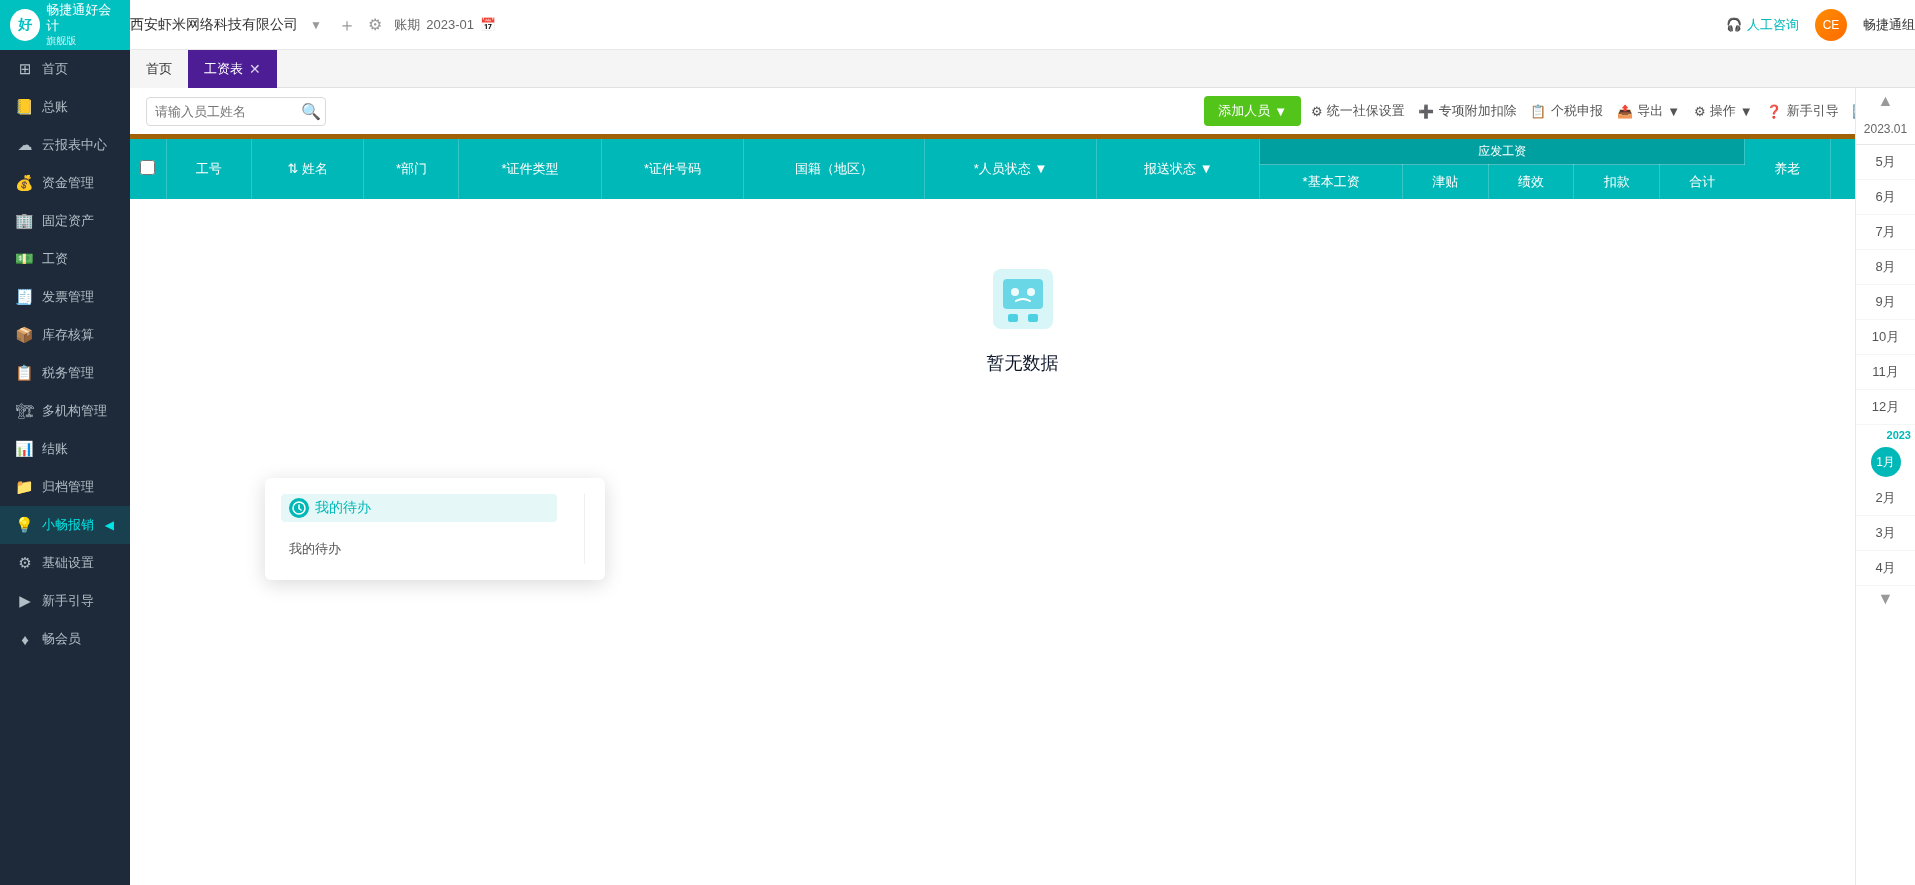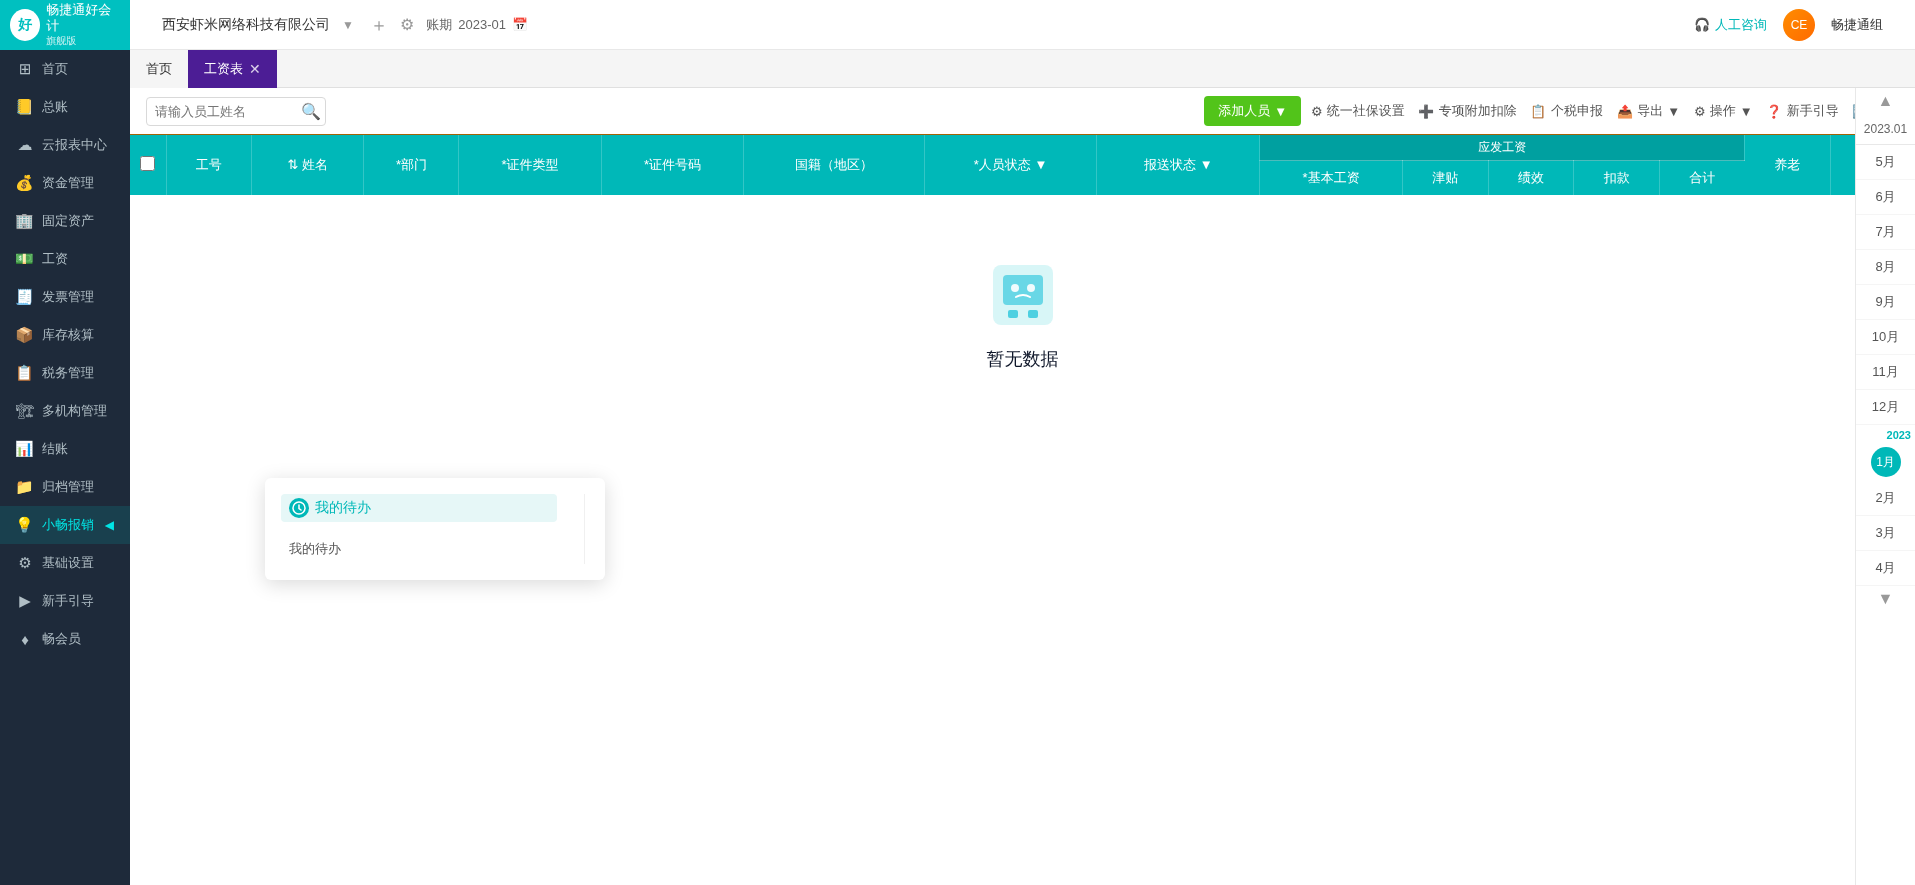--- a/index.html
+++ b/index.html
@@ -72,21 +72,21 @@
       height: 885px;
       overflow: hidden;
     }
 
     
     .topbar {
       background: #fff;
       height: 50px;
       display: flex;
       align-items: center;
-      padding: 0 32px;
+      padding: 0 0;
       border-bottom: 1px solid #e8e8e8;
       gap: 12px;
     }
     .company-name {
       font-size: 14px;
       color: #333;
       font-weight: 500;
     }
     .topbar-arrow {
       color: #999;
@@ -177,21 +177,21 @@
       position: relative;
     }
 
     
     .toolbar {
       padding: 8px 16px;
       display: flex;
       align-items: center;
       gap: 10px;
       background: #fff;
-      border-bottom: 1px solid #a16207;
+      border-bottom: 5px solid #a16207;
     }
     .search-input-wrap {
       display: flex;
       align-items: center;
       border: 1px solid #d9d9d9;
       border-radius: 4px;
       padding: 4px 8px;
       gap: 6px;
       width: 180px;
     }

